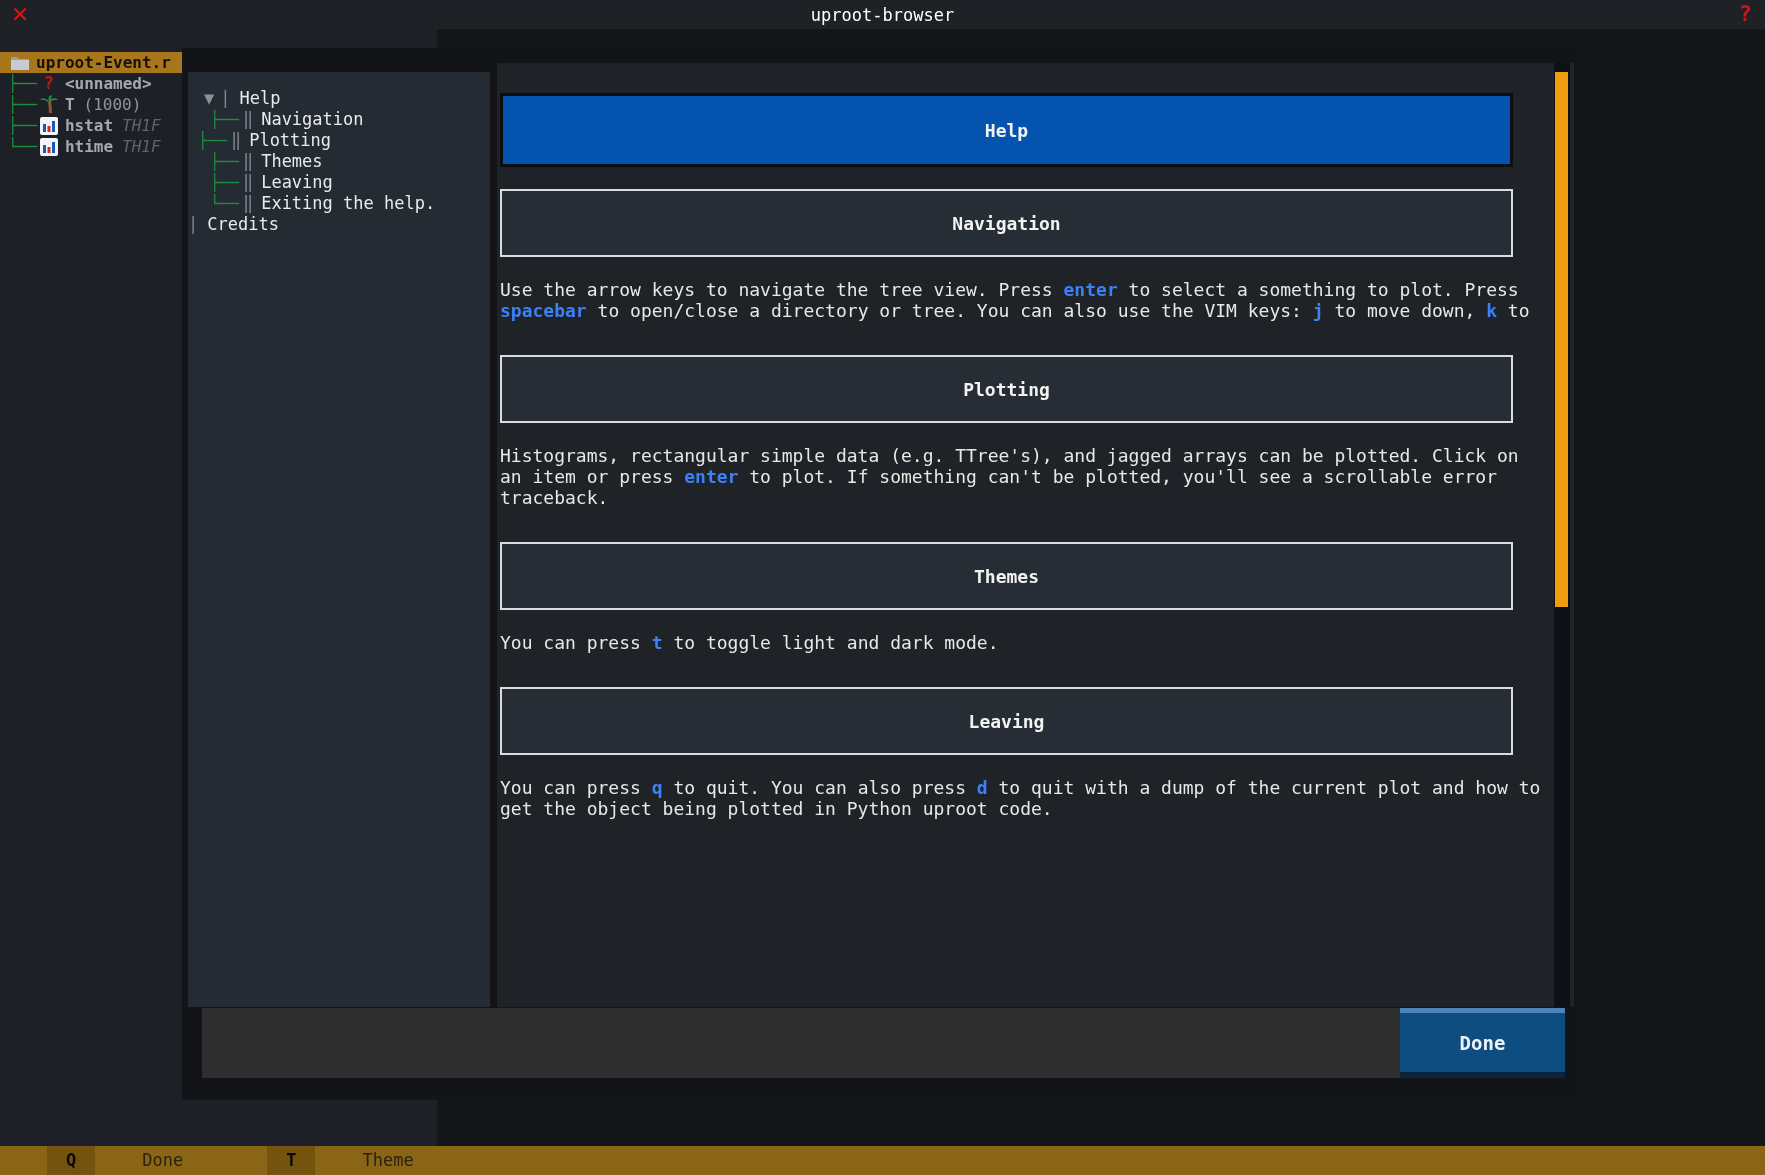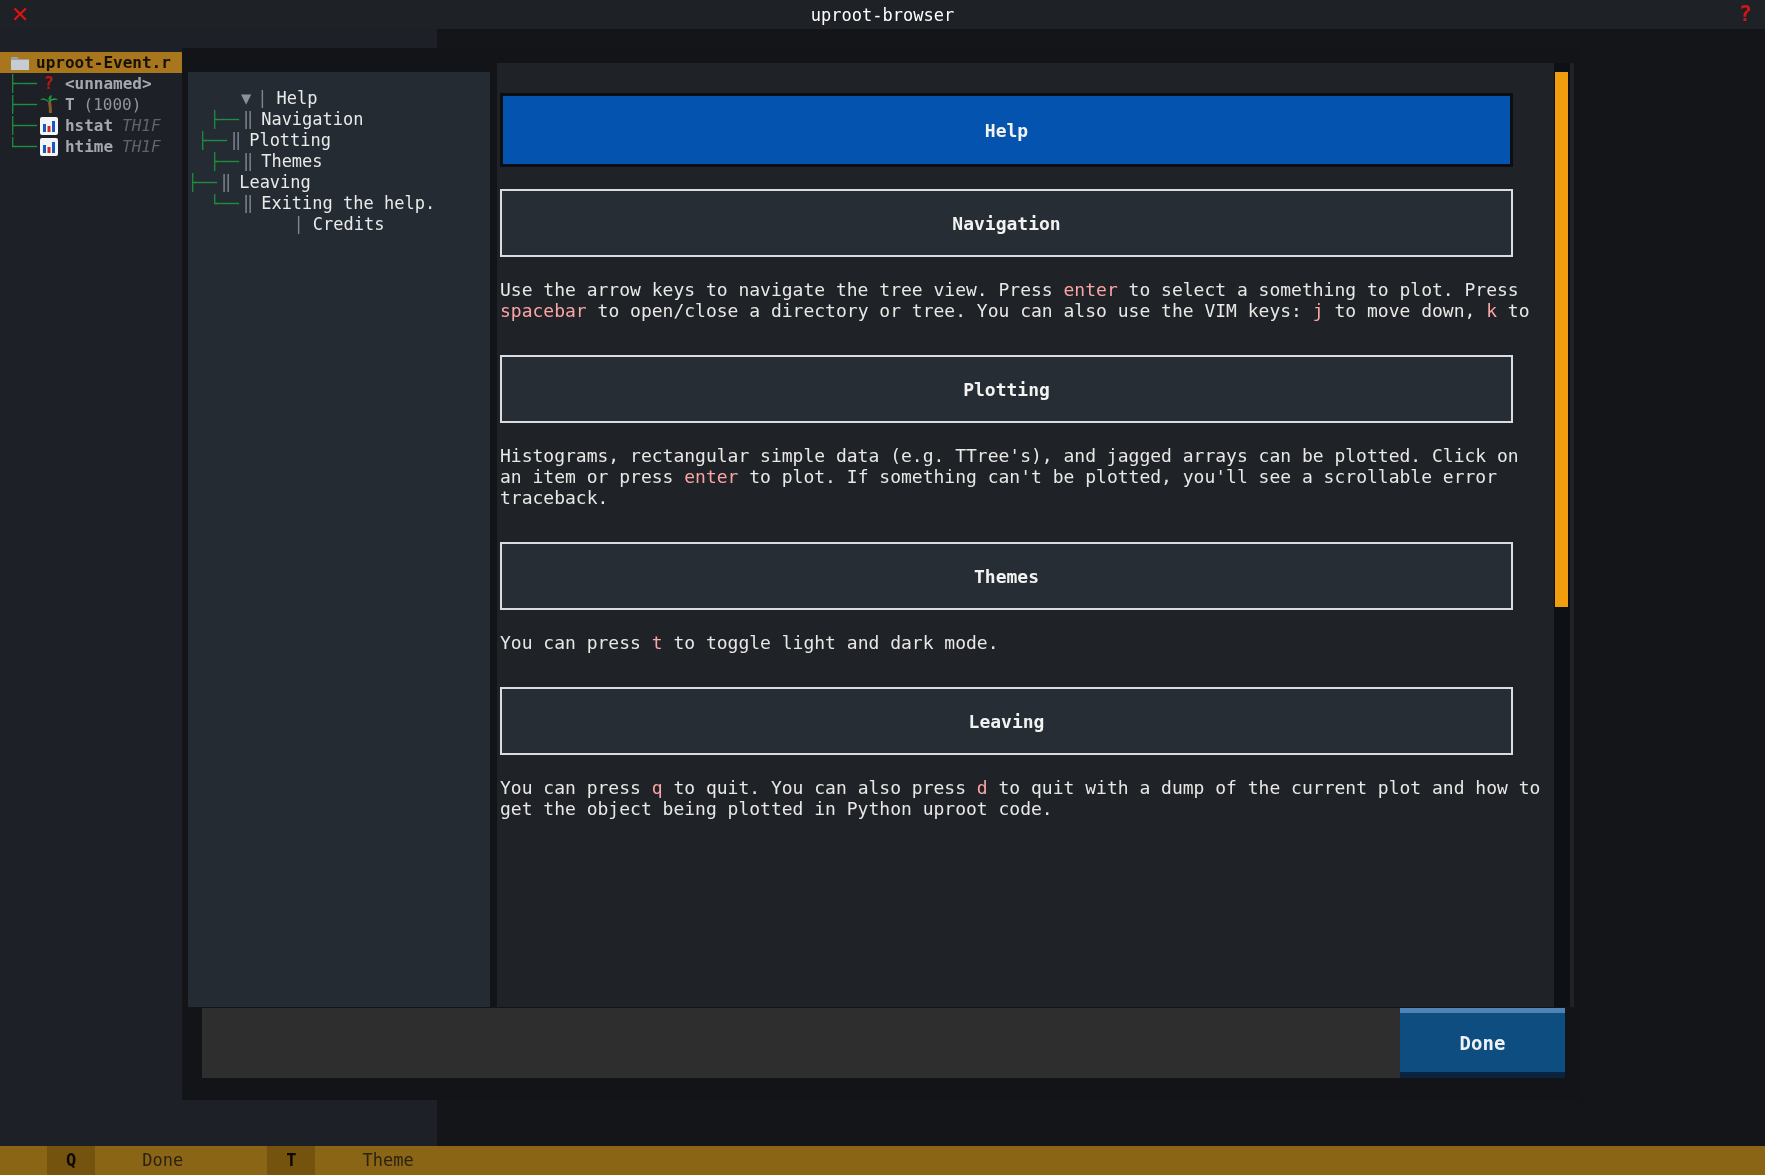--- a/index.html
+++ b/index.html
@@ -53,21 +53,21 @@
                   background:#1f2227; overflow:hidden; }
   .content-inner { position:absolute; left:3px; top:30px; width:1046px; }
   .h-box { width:1013px; height:68px; display:flex; align-items:center;
            justify-content:center; margin-bottom:22px; }
   .h-box span { font-weight:bold; font-size:18px; color:#f2f3f1; }
   .h-box.boxed { background:#272d35; border:2px solid #d9dde2; }
   .h-box.primary { background:#0453ae; border:3px solid #0b0f14; height:74px; }
   .h-para { margin-bottom:34px; }
   .h-line { height:21px; line-height:21px; font-size:18px; color:#e8e8e5;
             white-space:pre; }
-  .hl-key { color:#fca5a5; font-weight:normal; }
+  .hl-key { color:#3b82f6; font-weight:bold; }
 
   .scroll-track { position:absolute; right:4px; top:0; width:16px; height:944px;
                   background:#0d1014; }
   .scroll-thumb { position:absolute; left:1px; top:9px; width:13px; height:535px;
                   background:#f09d0e; cursor:grab; }
 
   .modal-footer { position:absolute; left:20px; top:960px; width:1363px; height:70px;
                   background:#2e2e2e; }
   .done-btn { position:absolute; right:0; top:0; width:165px; height:70px;
               background:#0e4d80; border:none; border-top:5px solid #4e83b5;
@@ -156,27 +156,27 @@
           <span class="t-label">htime</span>
           <span class="t-meta it">TH1F</span>
         </div>
       </div>
   </div>
   <div class="main-bg"></div>
 
   <div class="modal">
     <div class="toc-pane" id="toc">
         <div style="height: 16px;"></div>
-        <div class="toc-row" style="padding-left: 16px; margin-left: 37px;"><span class="toc-arrow">▼</span><span class="toc-bar">|</span><span>Help</span></div>
+        <div class="toc-row" style="padding-left: 16px;"><span class="toc-arrow">▼</span><span class="toc-bar">|</span><span>Help</span></div>
         <div class="toc-row" style="padding-left: 22px;"><span class="guide">├──</span><span class="toc-bars">‖</span><span>Navigation</span></div>
         <div class="toc-row" style="padding-left: 10px;"><span class="guide">├──</span><span class="toc-bars">‖</span><span>Plotting</span></div>
         <div class="toc-row" style="padding-left: 22px;"><span class="guide">├──</span><span class="toc-bars">‖</span><span>Themes</span></div>
-        <div class="toc-row" style=""><span class="guide">├──</span><span class="toc-bars">‖</span><span>Leaving</span></div>
+        <div class="toc-row" style="padding-left: 22px;"><span class="guide">├──</span><span class="toc-bars">‖</span><span>Leaving</span></div>
         <div class="toc-row" style="padding-left: 22px;"><span class="guide">└──</span><span class="toc-bars">‖</span><span>Exiting the help.</span></div>
-        <div class="toc-row" style="padding-left: 0; text-align: center;"><span class="toc-bar">|</span><span>Credits</span></div>
+        <div class="toc-row" style="padding-left: 0;"><span class="toc-bar">|</span><span>Credits</span></div>
       </div>
 
     <div class="content-pane">
       <div class="content-inner" id="help-content">
           <div class="h-box primary">
             <span>Help</span>
           </div>
           <div class="h-box boxed">
             <span>Navigation</span>
           </div>

